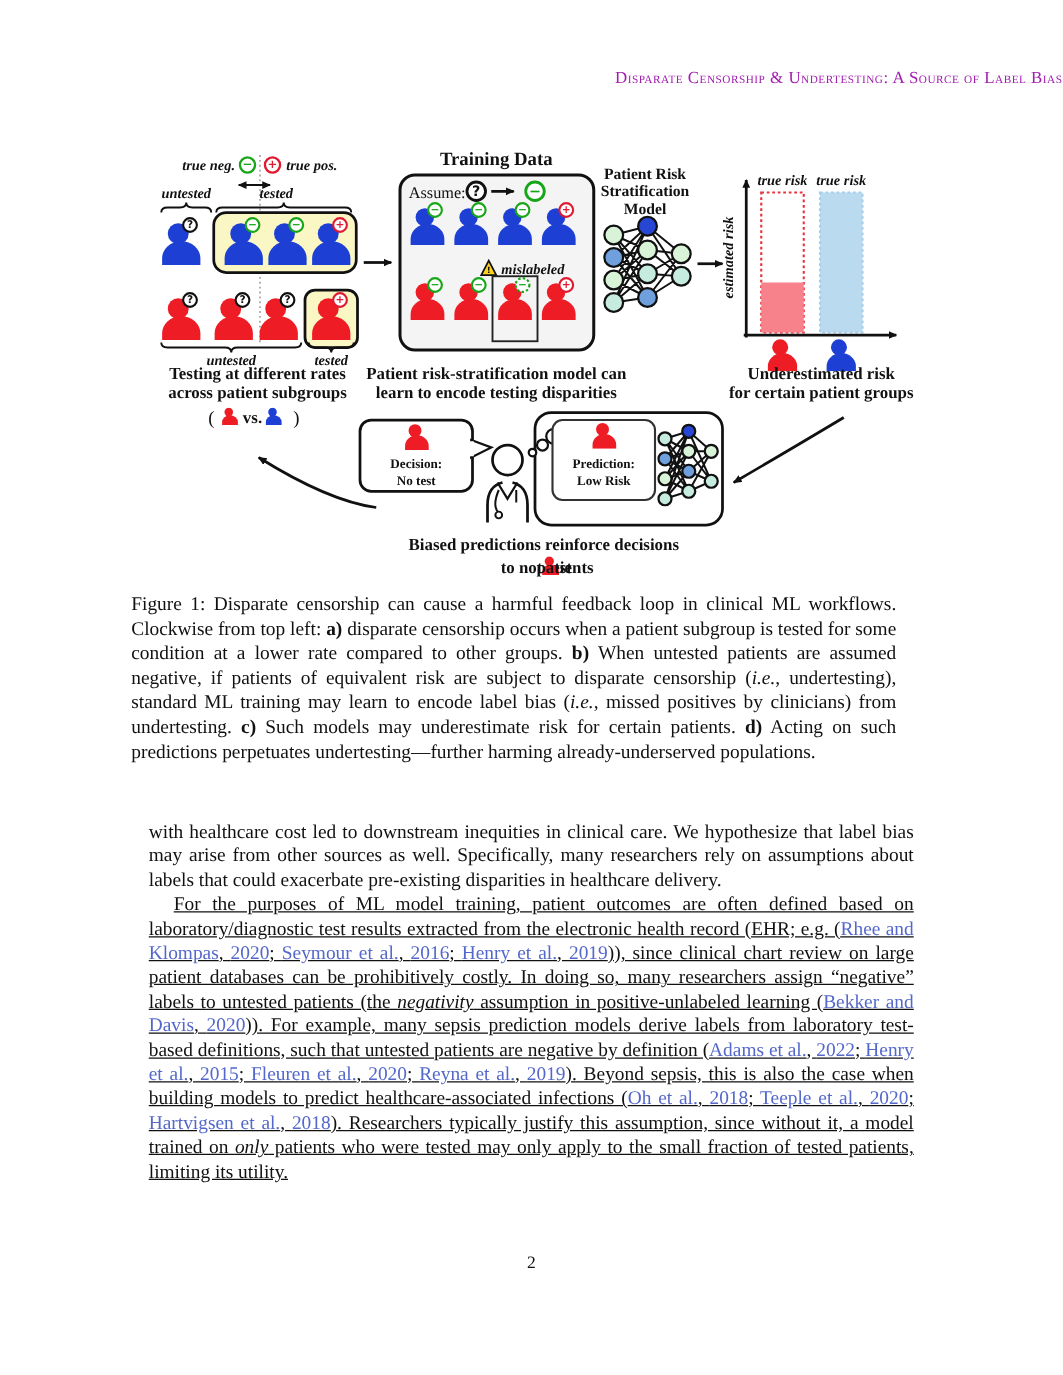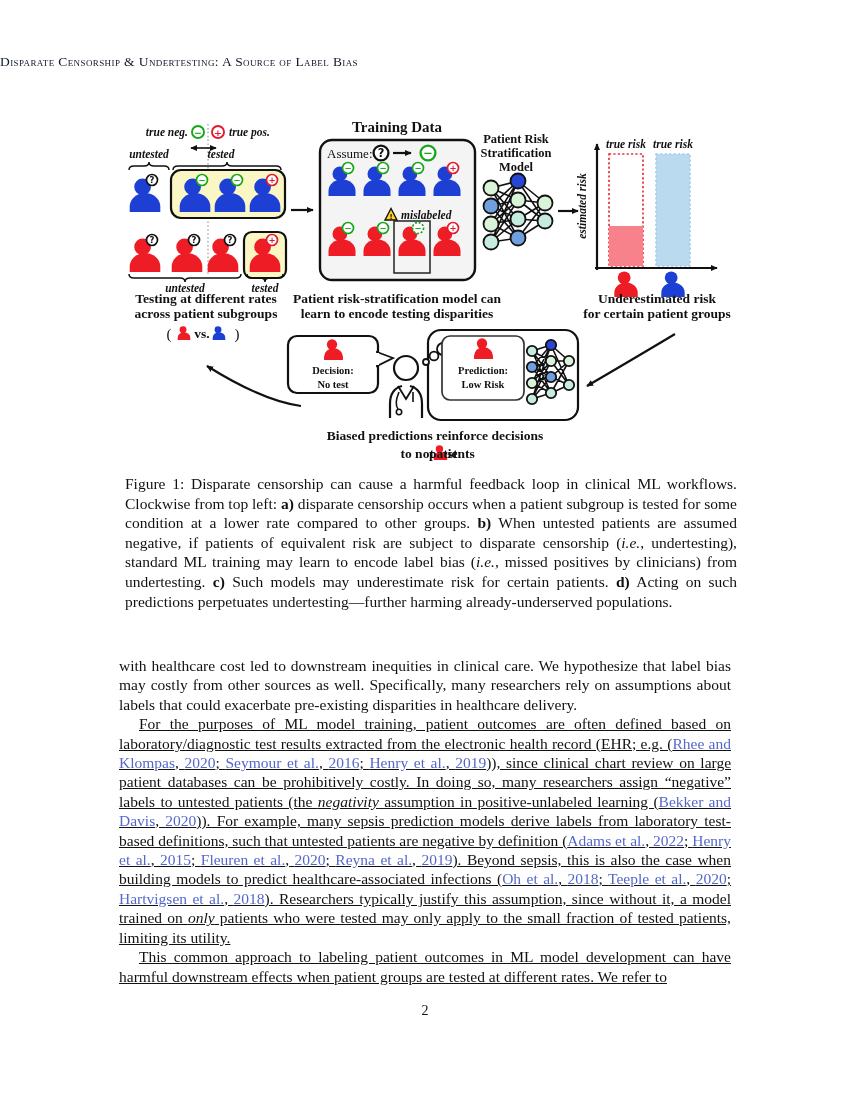--- a/index.html
+++ b/index.html
@@ -3,24 +3,24 @@
 <meta charset="utf-8">
 <style>
   :root{
     --red-person:#ee1c25; --blue-person:#1d3fd4; --highlight-yellow:#fbf7c5;
     --negative-green:#17a617; --positive-red:#e01a30; --bar-pink:#f8828c;
     --bar-blue:#badaf0; --citation-blue:#5468cb; --panel-gray:#f4f4f4; --warning-yellow:#ffd21e;
   }
   html,body{margin:0;padding:0;background:#fff;}
   .page{position:relative;width:850px;height:1100px;background:#fff;overflow:hidden;
         font-family:"Liberation Serif","DejaVu Serif",serif;color:#111;}
-  .running-head{position:absolute;top:54px;left:0;width:850px;text-align:left;
-        font-variant:small-caps;font-size:13.5px;letter-spacing:.4px;color:#0f172a;}
+  .running-head{position:absolute;top:54px;left:0;width:850px;text-align:right;
+        font-variant:small-caps;font-size:13.5px;letter-spacing:.4px;color:#a21caf;}
   .fig{position:absolute;left:105px;top:108px;width:640px;height:360px;}
-  .figcaption{position:absolute;left:125px;top:474px;width:612px;margin:0;
+  .figcaption{position:absolute;left:105px;top:474px;width:612px;margin:0;
         font-size:15.5px;line-height:19.6px;text-align:justify;}
   .bodytext{position:absolute;left:119px;top:656px;width:612px;}
   .para{margin:0;font-size:15.5px;line-height:19.4px;text-align:justify;}
   .para.indent{text-indent:20px;text-decoration:underline;}
   .pageno{position:absolute;top:1003px;left:0;width:850px;text-align:center;font-size:14px;}
   .seg-link{color:var(--citation-blue);}
   .seg-italic{font-style:italic;}
   .seg-bold{font-weight:bold;}
 
   
@@ -300,19 +300,18 @@
       <text class="cap" x="330" y="332">Biased predictions reinforce decisions</text>
       <text class="cap" x="324" y="350" text-anchor="end">to not test</text>
       <use href="#p" x="328" y="337" width="15" height="15" class="person-red"></use>
       <text class="cap" x="347" y="350" text-anchor="start">patients</text>
     </g>
   </svg>
 
   <p class="figcaption"><span>Figure 1: Disparate censorship can cause a harmful feedback loop in clinical ML workflows. Clockwise from top left: </span><span class="seg-bold">a)</span><span> disparate censorship occurs when a patient subgroup is tested for some condition at a lower rate compared to other groups. </span><span class="seg-bold">b)</span><span> When untested patients are assumed negative, if patients of equivalent risk are subject to disparate censorship (</span><span class="seg-italic">i.e.</span><span>, undertesting), standard ML training may learn to encode label bias (</span><span class="seg-italic">i.e.</span><span>, missed positives by clinicians) from undertesting. </span><span class="seg-bold">c)</span><span> Such models may underestimate risk for certain patients. </span><span class="seg-bold">d)</span><span> Acting on such predictions perpetuates undertesting—further harming already-underserved populations.</span></p>
 
   <div class="bodytext">
-    <p class="para"><span>with healthcare cost led to downstream inequities in clinical care. We hypothesize that label bias may costly from other sources as well. Specifically, many researchers rely on assumptions about labels that could exacerbate pre-existing disparities in healthcare delivery.</span></p>
+    <p class="para"><span>with healthcare cost led to downstream inequities in clinical care. We hypothesize that label bias may arise from other sources as well. Specifically, many researchers rely on assumptions about labels that could exacerbate pre-existing disparities in healthcare delivery.</span></p>
     <p class="para indent"><span>For the purposes of ML model training, patient outcomes are often defined based on laboratory/diagnostic test results extracted from the electronic health record (EHR; e.g. (</span><span class="seg-link">Rhee and Klompas</span><span>, </span><span class="seg-link">2020</span><span>; </span><span class="seg-link">Seymour et al.</span><span>, </span><span class="seg-link">2016</span><span>; </span><span class="seg-link">Henry et al.</span><span>, </span><span class="seg-link">2019</span><span>)), since clinical chart review on large patient databases can be prohibitively costly. In doing so, many researchers assign “negative” labels to untested patients (the </span><span class="seg-italic">negativity</span><span> assumption in positive-unlabeled learning (</span><span class="seg-link">Bekker and Davis</span><span>, </span><span class="seg-link">2020</span><span>)). For example, many sepsis prediction models derive labels from laboratory test-based definitions, such that untested patients are negative by definition (</span><span class="seg-link">Adams et al.</span><span>, </span><span class="seg-link">2022</span><span>; </span><span class="seg-link">Henry et al.</span><span>, </span><span class="seg-link">2015</span><span>; </span><span class="seg-link">Fleuren et al.</span><span>, </span><span class="seg-link">2020</span><span>; </span><span class="seg-link">Reyna et al.</span><span>, </span><span class="seg-link">2019</span><span>). Beyond sepsis, this is also the case when building models to predict healthcare-associated infections (</span><span class="seg-link">Oh et al.</span><span>, </span><span class="seg-link">2018</span><span>; </span><span class="seg-link">Teeple et al.</span><span>, </span><span class="seg-link">2020</span><span>; </span><span class="seg-link">Hartvigsen et al.</span><span>, </span><span class="seg-link">2018</span><span>). Researchers typically justify this assumption, since without it, a model trained on </span><span class="seg-italic">only</span><span> patients who were tested may only apply to the small fraction of tested patients, limiting its utility.</span></p>
-    <p class="para indent"><span>This common approach to labeling patient outcomes in ML model development can have harmful downstream effects when patient groups are tested at different rates. We refer to</span></p>
   </div>
 
   <div class="pageno">2</div>
 </div>
 
 </body></html>

